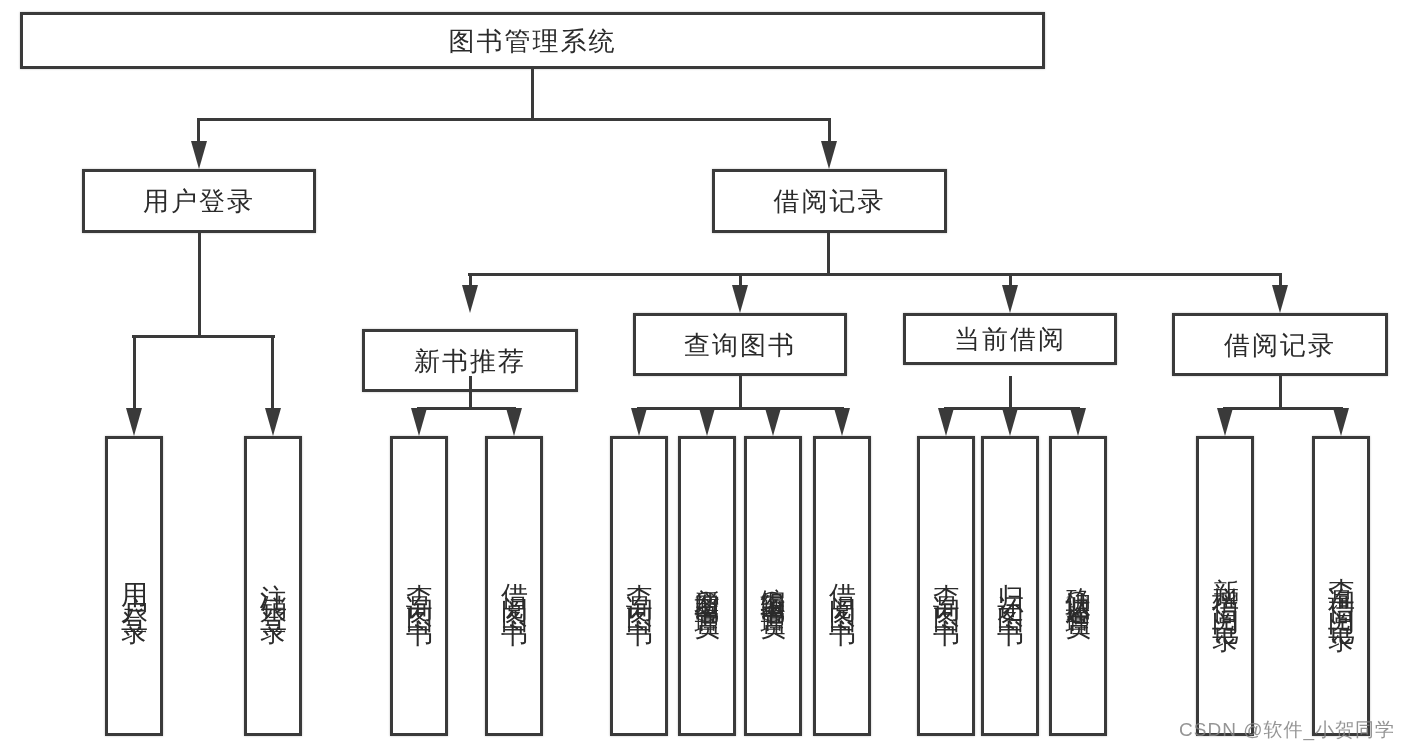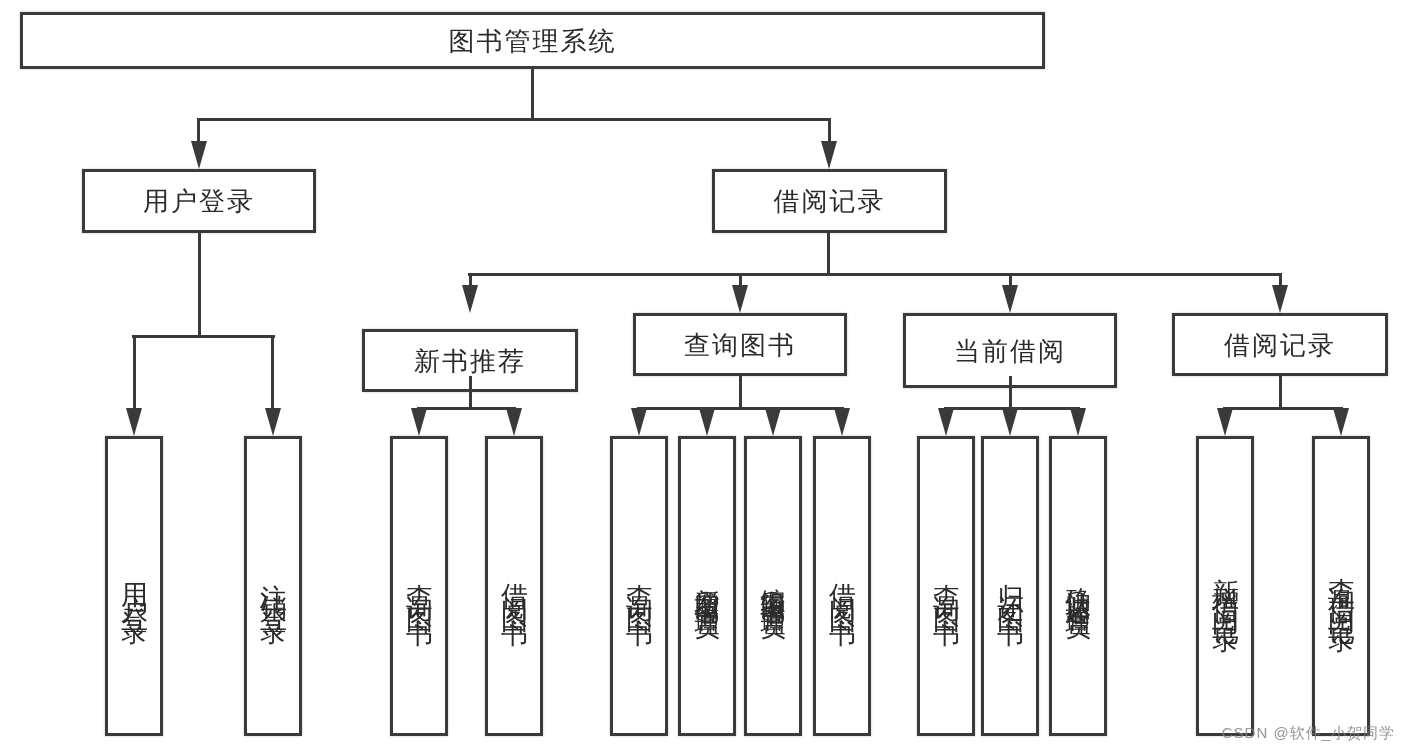--- a/index.html
+++ b/index.html
@@ -32,21 +32,21 @@
   .v-line,.h-line{position:absolute;background:var(--line);}
   .v-line{width:3px;}
   .h-line{height:3px;}
   .arrow{
     position:absolute;width:0;height:0;
     border-left:8px solid transparent;border-right:8px solid transparent;
     border-top:28px solid var(--line);
   }
   .watermark{
     position:absolute;right:10px;bottom:4px;
-    font-size:15px;color:rgba(130,130,130,0.85);letter-spacing:1px;
+    font-size:19px;color:rgba(130,130,130,0.85);letter-spacing:1px;
   }
 </style>
 </head>
 <body>
 
 <div class="canvas">
 
   <div class="node" style="left:20px;top:12px;width:1025px;height:57px;">
     <span class="lbl">图书管理系统</span>
   </div>
@@ -82,21 +82,21 @@
   <div class="arrow" style="left:1002px;top:285px;"></div>
   <div class="v-line" style="left:1279px;top:273px;height:16px;"></div>
   <div class="arrow" style="left:1272px;top:285px;"></div>
 
   <div class="node" style="left:362px;top:313px;width:216px;height:63px;margin-top:16px;">
     <span class="lbl">新书推荐</span>
   </div>
   <div class="node" style="left:633px;top:313px;width:214px;height:63px;">
     <span class="lbl">查询图书</span>
   </div>
-  <div class="node" style="left:903px;top:313px;width:214px;height:75px;">
+  <div class="node" style="left:903px;top:313px;width:214px;height:52px;">
     <span class="lbl">当前借阅</span>
   </div>
   <div class="node" style="left:1172px;top:313px;width:216px;height:63px;">
     <span class="lbl">借阅记录</span>
   </div>
 
   <div class="v-line" style="left:469px;top:376px;height:34px;"></div>
   <div class="v-line" style="left:739px;top:376px;height:34px;"></div>
   <div class="v-line" style="left:1009px;top:376px;height:34px;"></div>
   <div class="v-line" style="left:1279px;top:376px;height:34px;"></div>

